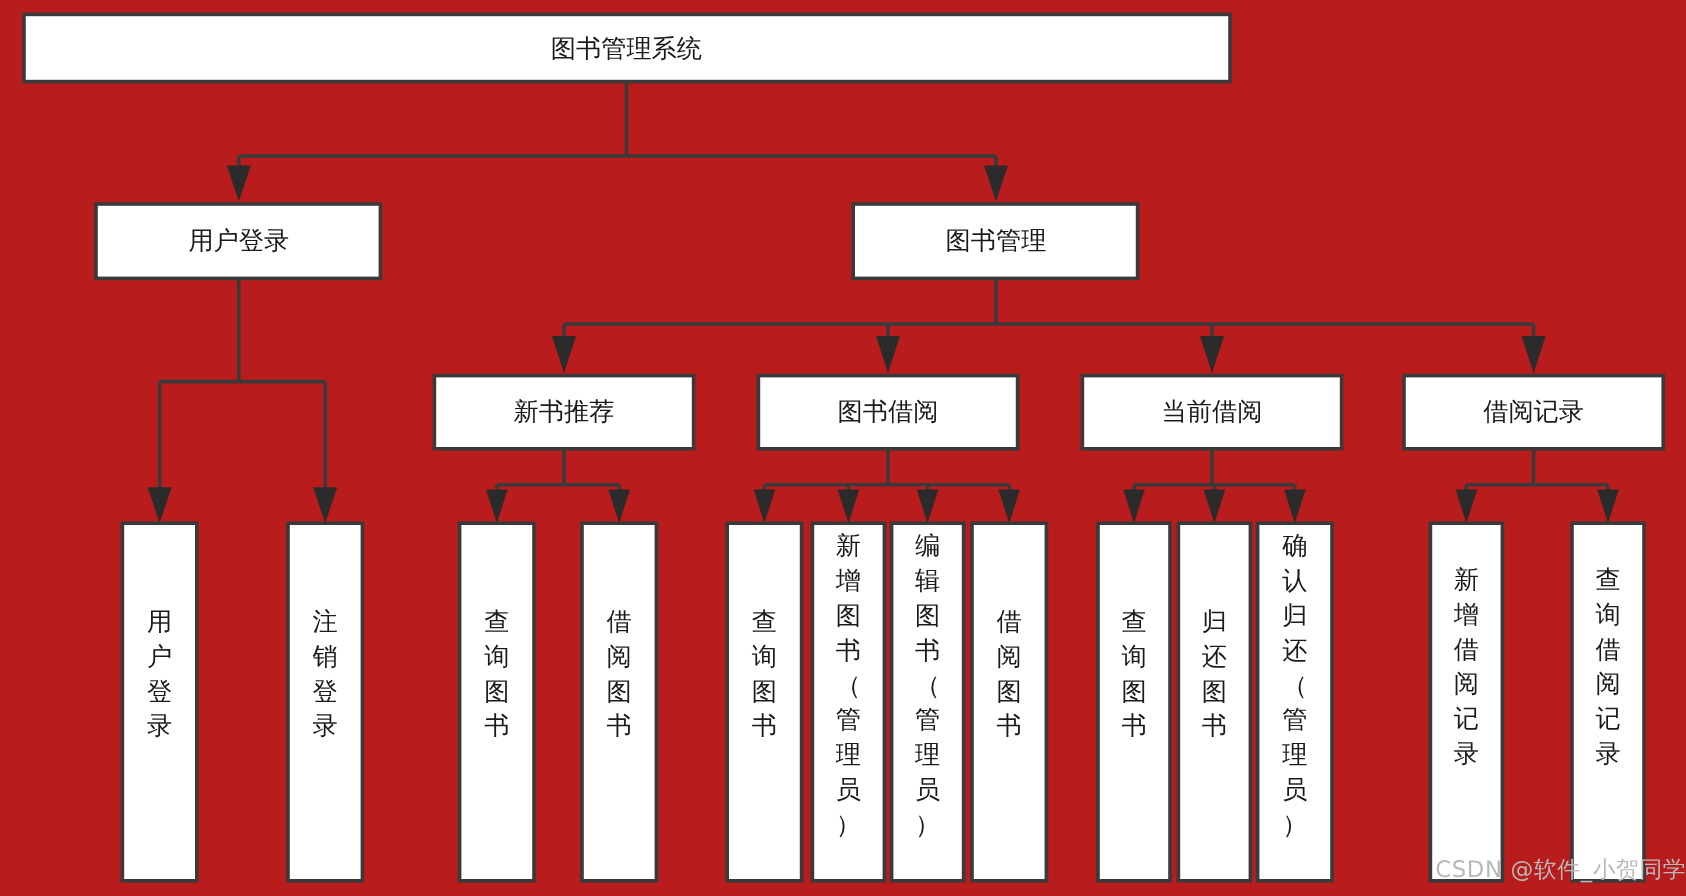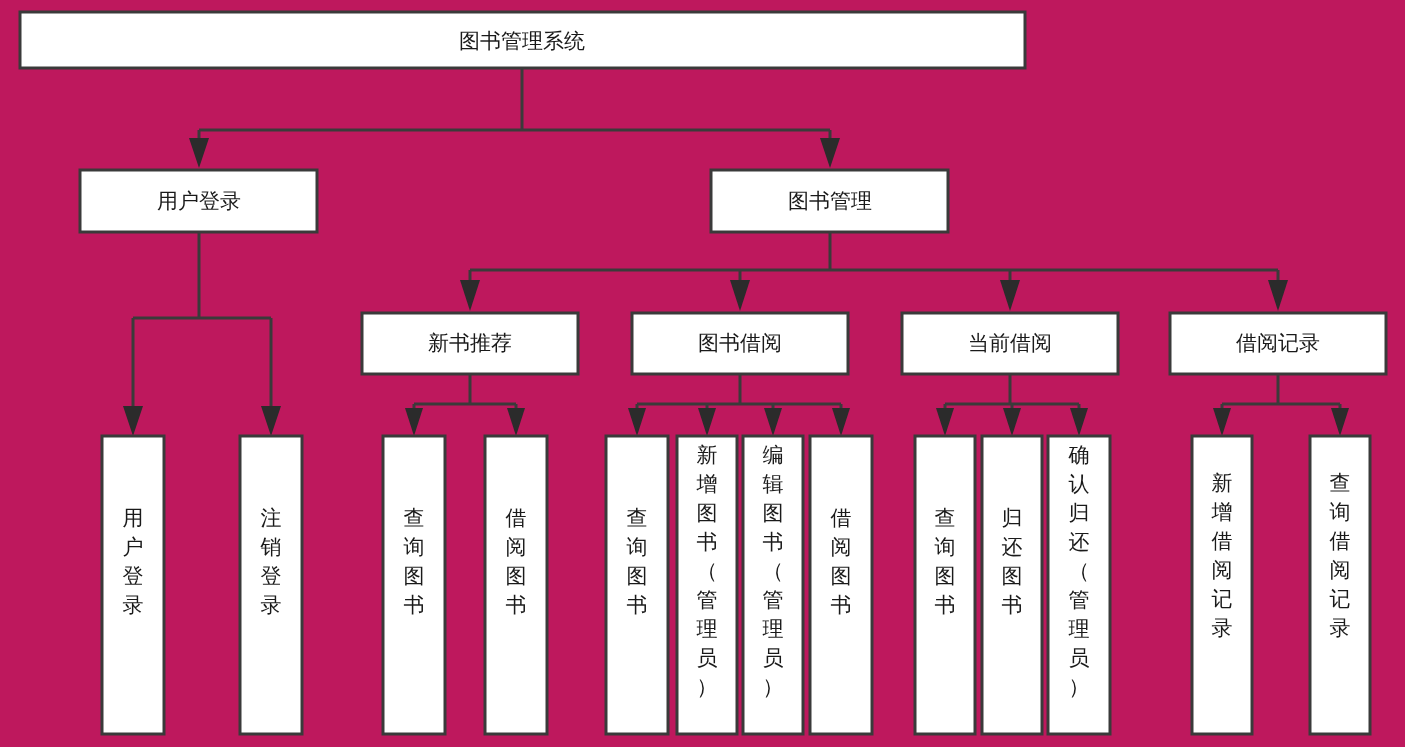--- a/index.html
+++ b/index.html
@@ -10,21 +10,21 @@
   body {
     width: 1405px;
     height: 747px;
     font-family: "DejaVu Sans", "Liberation Sans", sans-serif;
     overflow: hidden;
   }
   #diagram-root {
     position: relative;
     width: 1405px;
     height: 747px;
-    background: #be185d;
+    background: #b91c1c;
   }
   svg.flow {
     position: absolute;
     top: 0;
     left: 0;
     width: 1405px;
     height: 747px;
   }
   .node-box {
     fill: #ffffff;
@@ -229,13 +229,14 @@
       <rect class="node-box" x="1192" y="436" width="60" height="298"></rect>
       <text class="node-label-vert" x="1222" y="490"><tspan x="1222" y="490">新</tspan><tspan x="1222" y="519">增</tspan><tspan x="1222" y="548">借</tspan><tspan x="1222" y="577">阅</tspan><tspan x="1222" y="606">记</tspan><tspan x="1222" y="635">录</tspan></text>
     </g>
     <g>
       <rect class="node-box" x="1310" y="436" width="60" height="298"></rect>
       <text class="node-label-vert" x="1340" y="490"><tspan x="1340" y="490">查</tspan><tspan x="1340" y="519">询</tspan><tspan x="1340" y="548">借</tspan><tspan x="1340" y="577">阅</tspan><tspan x="1340" y="606">记</tspan><tspan x="1340" y="635">录</tspan></text>
     </g>
 
   </svg>
 
+  <div class="watermark" style="left:1196px; top:712px;">CSDN @软件_小贺同学</div>
 </div>
 
 </body></html>

